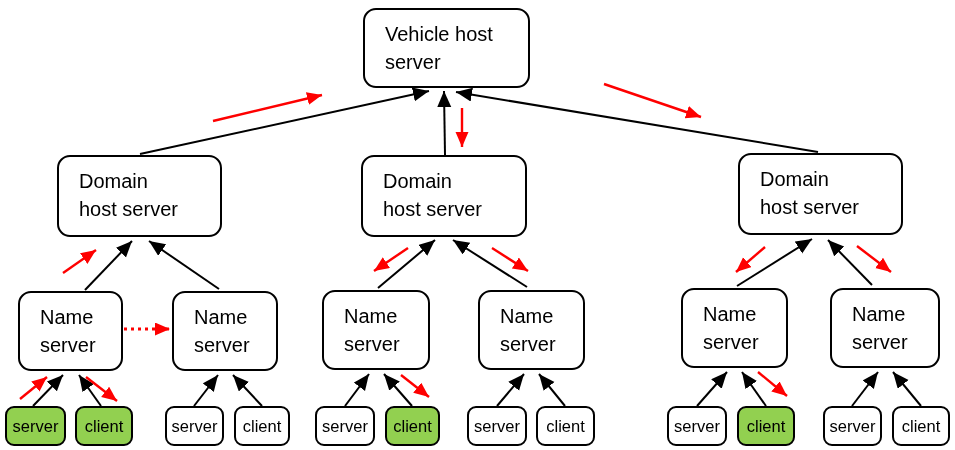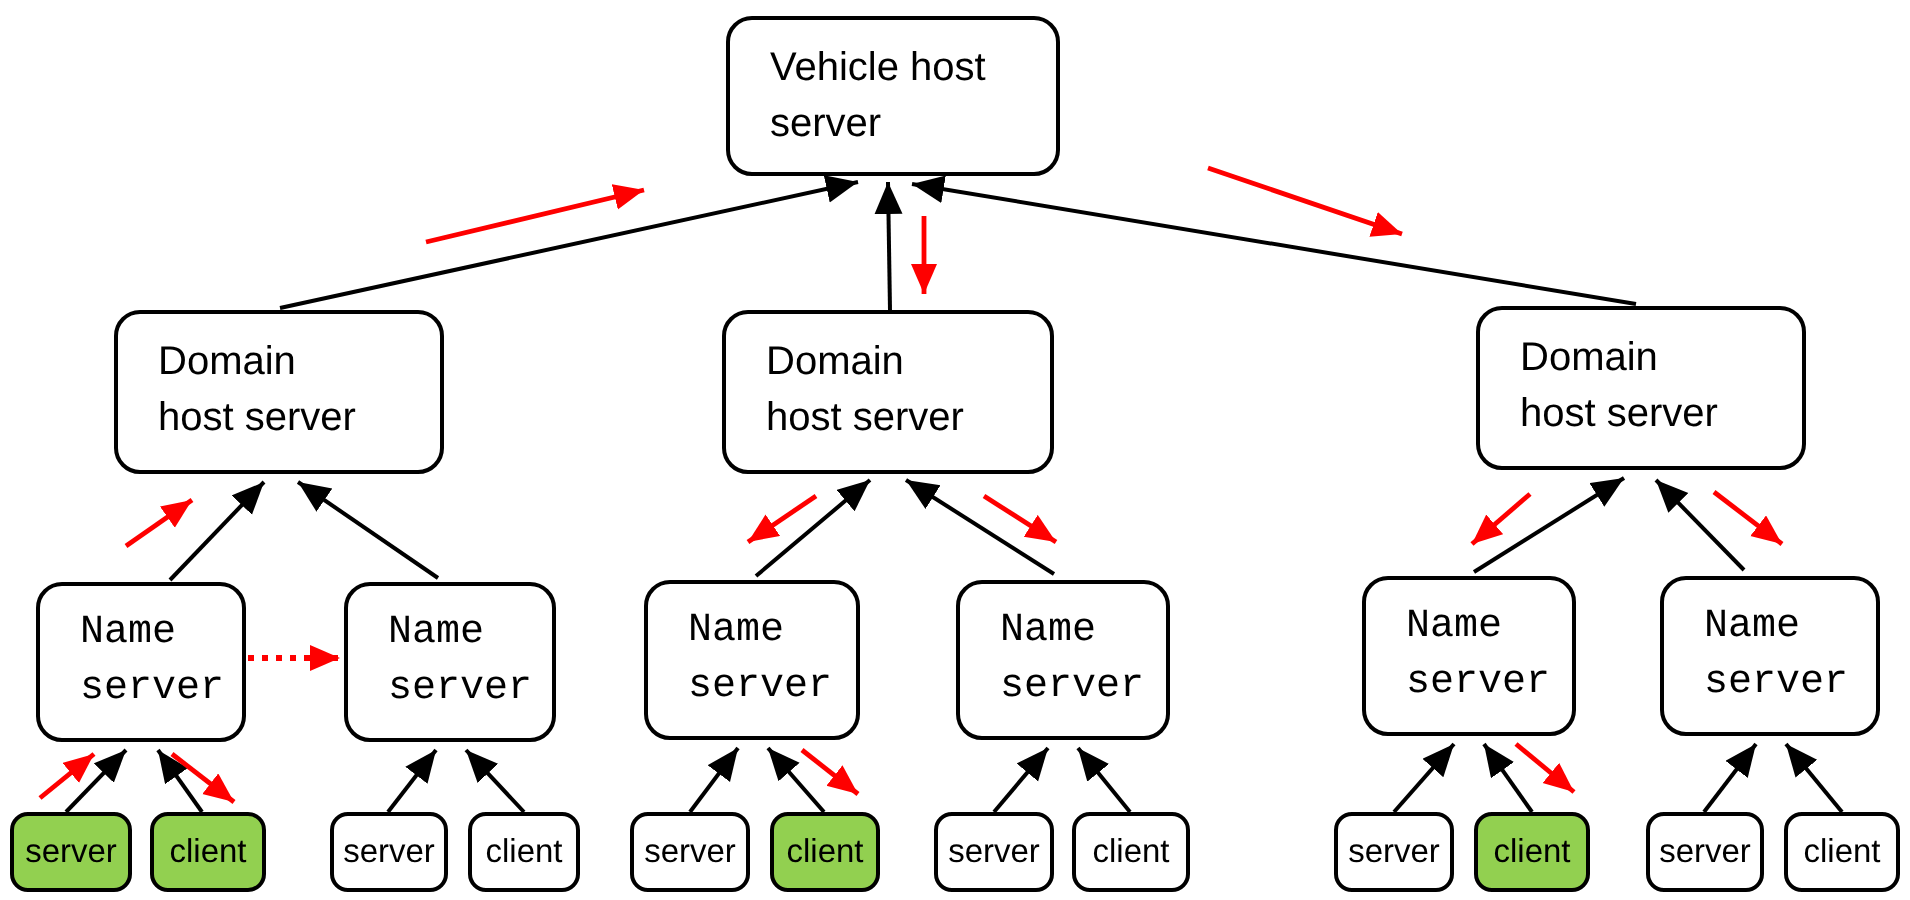--- a/index.html
+++ b/index.html
@@ -13,21 +13,21 @@
   .canvas{position:relative;width:955px;height:450px;background:var(--box_fill);overflow:hidden;}
   svg.edges{position:absolute;left:0;top:0;width:955px;height:450px;}
   .node{
     position:absolute;box-sizing:border-box;
     background:var(--box_fill);
     border:2px solid var(--edge_black);
     border-radius:13px;
   }
   .node .lbl{display:block;white-space:pre-line;}
   .big{font-size:20px;line-height:28px;padding:10px 4px 0 20px;}
-  .ns{padding-left:20px;font-family:Liberation Mono, monospace;}
+  .ns{padding-left:20px;}
   .leaf{
     border-radius:9px;border-width:2.5px;
     font-size:16.5px;
     display:flex;align-items:center;justify-content:center;
   }
   .leaf.highlight{background:var(--highlight_green);}
   line.te{stroke:var(--edge_black);stroke-width:2;}
   line.rf{stroke:var(--flow_red);stroke-width:2.4;}
   line.rf-dot{stroke:var(--flow_red);stroke-width:3;stroke-dasharray:3 4;}
   .mk-b{fill:var(--edge_black);}

